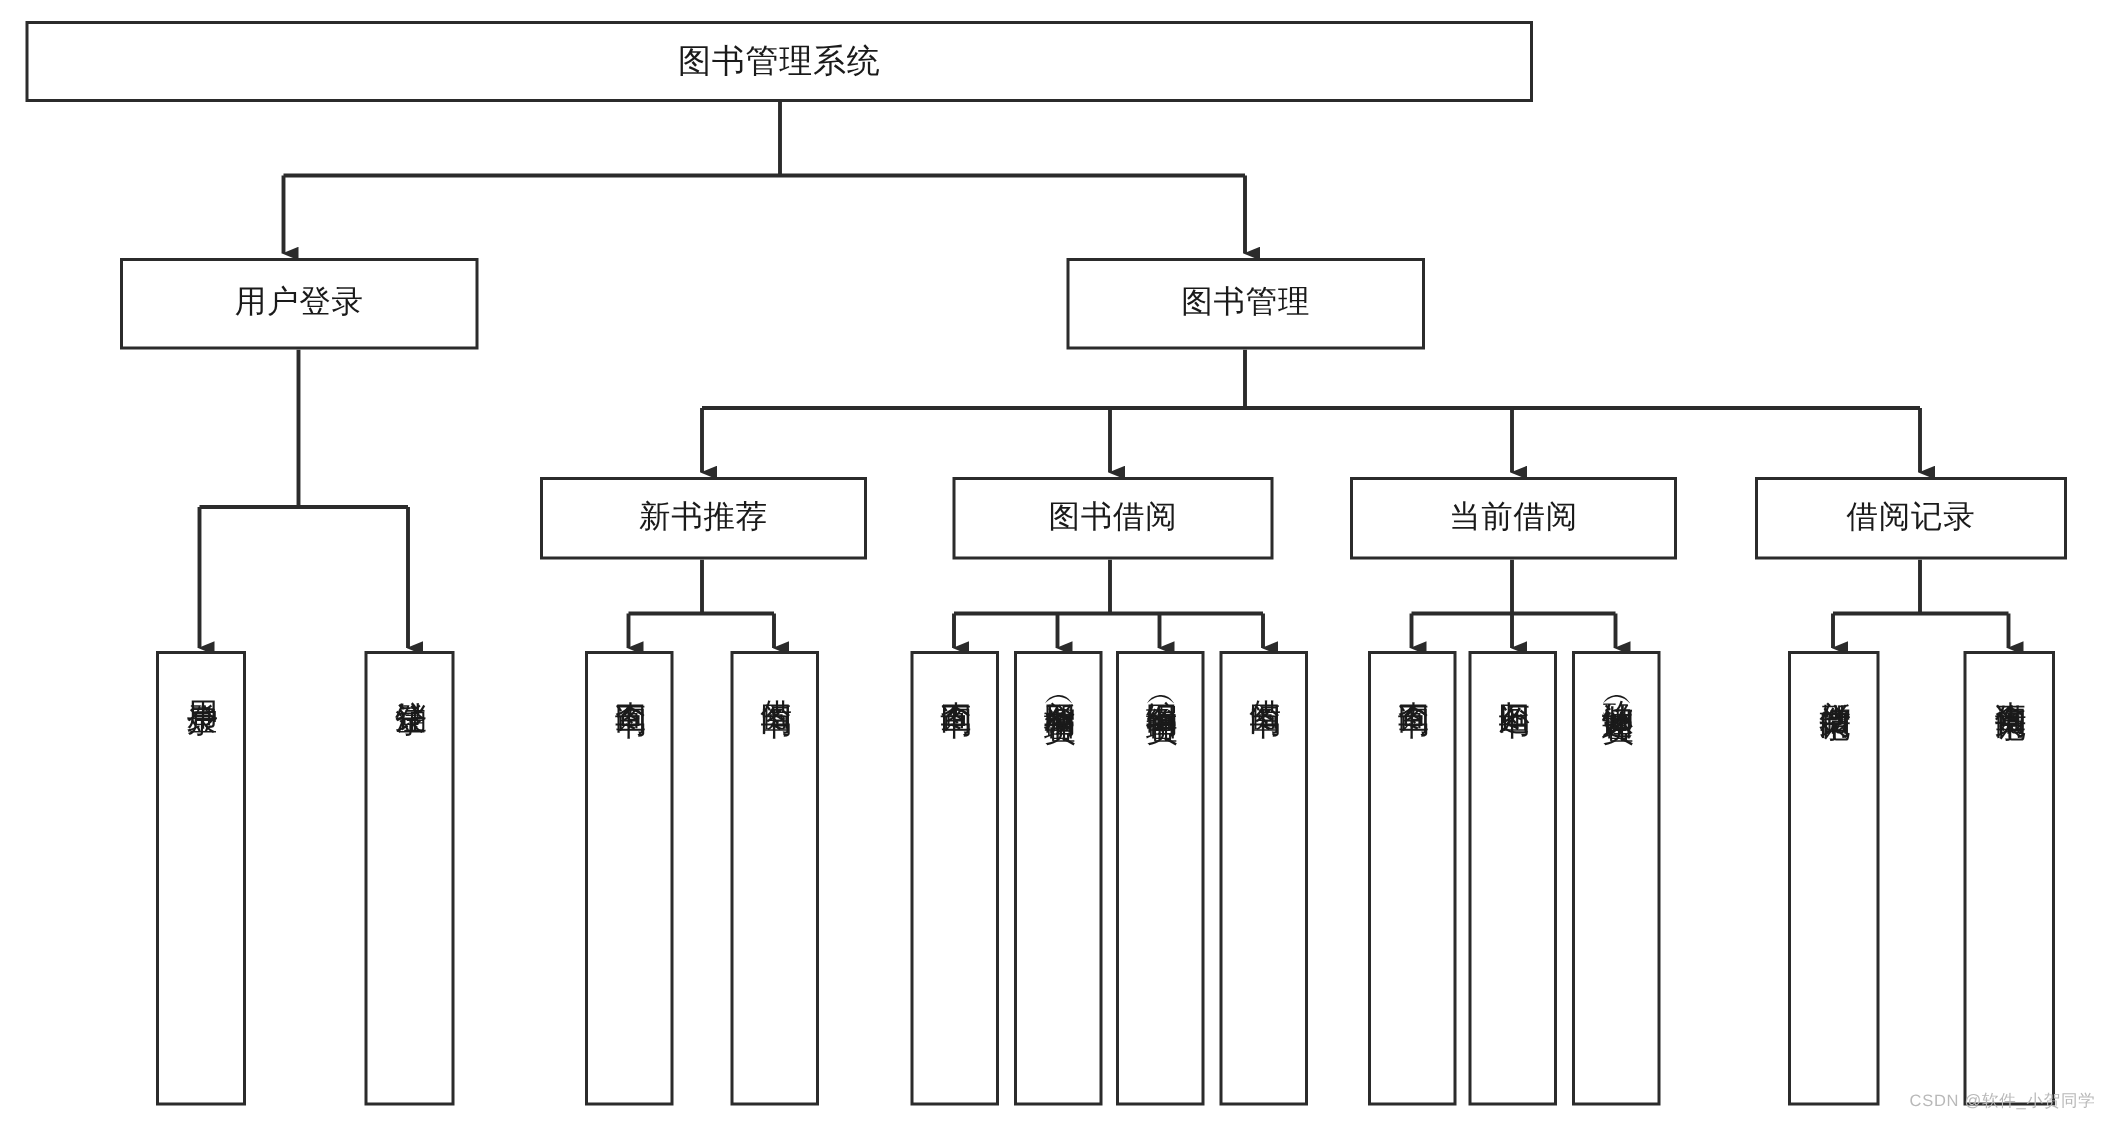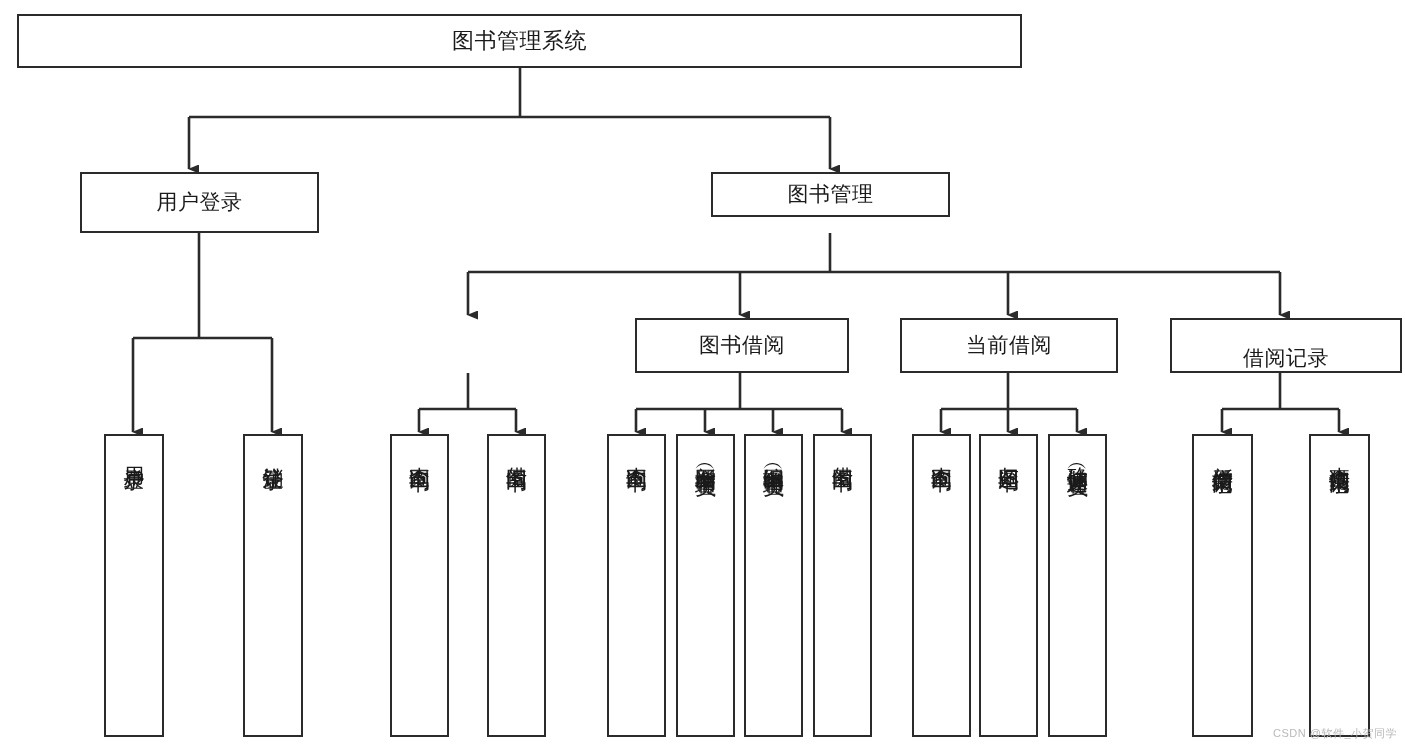--- a/index.html
+++ b/index.html
@@ -126,31 +126,34 @@
     </g>
   </svg>
 
   <div class="node root" style="left:17px; top:14px; width:1005px; height:54px;">
     <span class="label">图书管理系统</span>
   </div>
 
   <div class="node" style="left:80px; top:172px; width:239px; height:61px;">
     <span class="label">用户登录</span>
   </div>
-  <div class="node" style="left:711px; top:172px; width:239px; height:45px;">
+  <div class="node" style="left:711px; top:172px; width:239px; height:61px;">
     <span class="label">图书管理</span>
   </div>
 
+  <div class="node" style="left:360px; top:318px; width:218px; height:55px;">
+    <span class="label">新书推荐</span>
+  </div>
   <div class="node" style="left:635px; top:318px; width:214px; height:55px;">
     <span class="label">图书借阅</span>
   </div>
   <div class="node" style="left:900px; top:318px; width:218px; height:55px;">
     <span class="label">当前借阅</span>
   </div>
-  <div class="node" style="left:1170px; top:318px; width:232px; height:55px;align-items:flex-end;">
+  <div class="node" style="left:1170px; top:318px; width:208px; height:55px;">
     <span class="label">借阅记录</span>
   </div>
 
   <div class="node vertical" style="left:104px; top:434px; width:60px; height:303px;">
     <span class="label">用户登录</span>
   </div>
   <div class="node vertical" style="left:243px; top:434px; width:60px; height:303px;">
     <span class="label">注销登录</span>
   </div>
 

